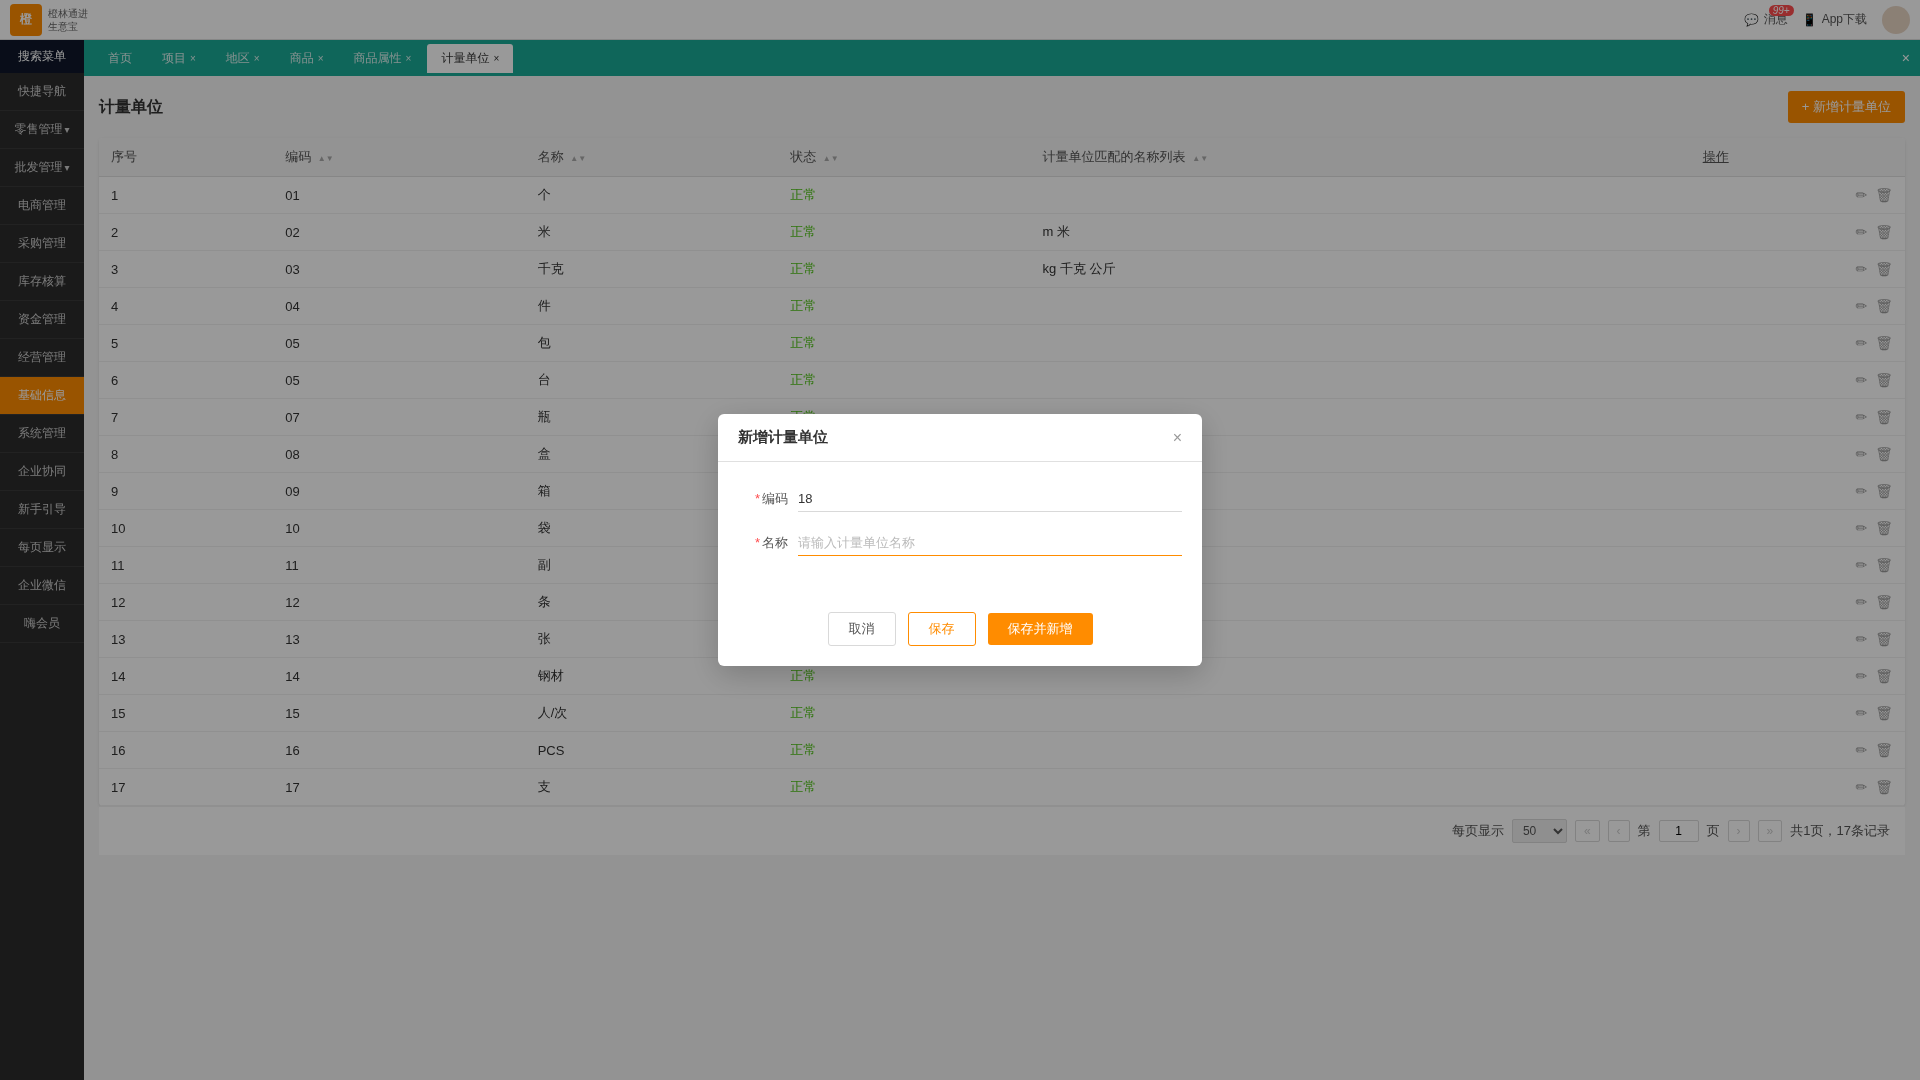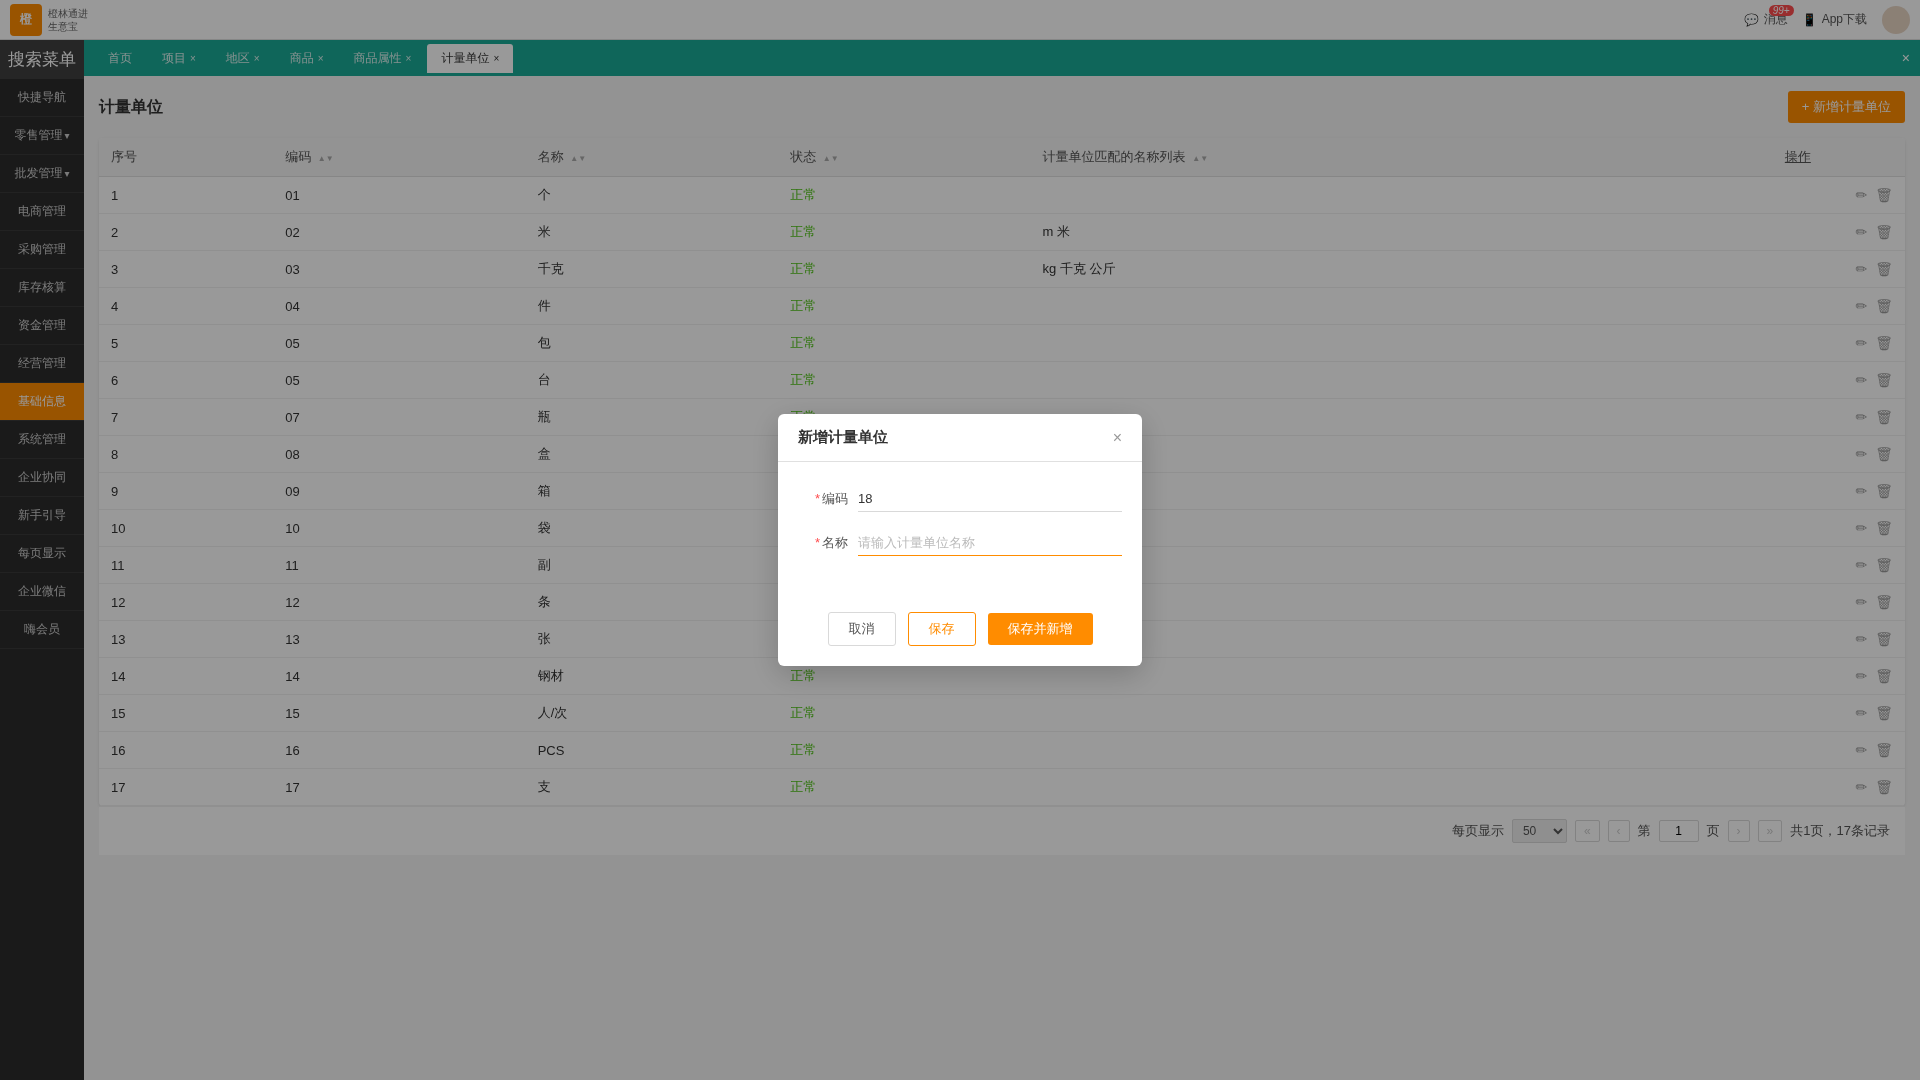--- a/index.html
+++ b/index.html
@@ -15,21 +15,21 @@
     .top-badge { position: relative; display: flex; align-items: center; gap: 4px; color: #555; font-size: 12px; cursor: pointer; }
     .badge-num { background: #ff4d4f; color: white; border-radius: 10px; padding: 0 4px; font-size: 10px; position: absolute; top: -6px; right: -6px; font-style: italic; }
     .app-download { display: flex; align-items: center; gap: 4px; color: #555; font-size: 12px; cursor: pointer; }
     .user-avatar { width: 28px; height: 28px; background: #e0e0e0; border-radius: 50%; cursor: pointer; }
 
     
     .main-layout { display: flex; flex: 1; overflow: hidden; }
 
     
     .sidebar { width: 84px; background: #2c2c2c; color: #ccc; display: flex; flex-direction: column; overflow-y: auto; }
-    .sidebar-search { padding: 8px; background: #404040; color: white; text-align: center; font-size: 17px; cursor: pointer; }
+    .sidebar-search { padding: 8px; background: #0f172a; color: white; text-align: center; font-size: 12px; cursor: pointer; }
     .sidebar-item { padding: 10px 5px; text-align: center; font-size: 12px; cursor: pointer; color: #ccc; border-bottom: 1px solid #3a3a3a; }
     .sidebar-item.active { background: #ff8c00; color: white; font-family: Liberation Mono, monospace; }
     .sidebar-item-with-arrow { display: flex; align-items: center; justify-content: center; gap: 2px; }
     .sidebar-arrow { font-size: 10px; }
 
     
     .content-area { flex: 1; display: flex; flex-direction: column; background: #f5f5f5; overflow: hidden; }
 
     
     .tab-bar { background: #1aaa96; display: flex; align-items: center; padding: 6px 10px; height: 36px; }
@@ -57,21 +57,21 @@
     .pagination { display: flex; align-items: center; justify-content: flex-end; padding: 12px 15px; gap: 8px; font-size: 13px; color: #555; background: white; border-top: 1px solid #f0f0f0; }
     .pagination-btn { padding: 3px 8px; border: 1px solid #d9d9d9; background: white; cursor: pointer; border-radius: 2px; font-size: 12px; color: #555; }
     .pagination-btn.disabled { color: #ccc; cursor: not-allowed; }
     .page-size-select { border: 1px solid #d9d9d9; padding: 3px 6px; border-radius: 2px; font-size: 12px; color: #555; }
     .page-input { width: 40px; border: 1px solid #d9d9d9; padding: 3px 5px; border-radius: 2px; text-align: center; font-size: 12px; }
 
     
     .overlay { position: fixed; top: 0; left: 0; width: 100%; height: 100%; background: rgba(0,0,0,0.4); z-index: 100; display: flex; align-items: center; justify-content: center; }
 
     
-    .modal { background: white; border-radius: 6px; width: 364px; box-shadow: 0 8px 30px rgba(0,0,0,0.2); }
+    .modal { background: white; border-radius: 6px; width: 484px; box-shadow: 0 8px 30px rgba(0,0,0,0.2); }
     .modal-header { display: flex; align-items: center; justify-content: space-between; padding: 14px 20px; border-bottom: 1px solid #e0e0e0; }
     .modal-title { font-size: 15px; font-weight: bold; color: #333; }
     .modal-close { cursor: pointer; color: #999; font-size: 16px; }
     .modal-body { padding: 24px 20px; }
     .form-row { display: flex; align-items: center; margin-bottom: 18px; }
     .form-label { width: 60px; text-align: right; padding-right: 10px; font-size: 13px; color: #555; }
     .form-label.required::before { content: '*'; color: #ff4d4f; margin-right: 2px; }
     .form-input { flex: 1; border: none; border-bottom: 1px solid #d9d9d9; padding: 5px 0; font-size: 13px; outline: none; color: #333; }
     .form-input.active-border { border-bottom-color: #ff8c00; }
     .form-input::placeholder { color: #bbb; }
@@ -217,21 +217,21 @@
                 <span class="sort-icon">▲▼</span>
               </th>
               <th>
                 <span>状态</span>
                 <span class="sort-icon">▲▼</span>
               </th>
               <th>
                 <span>计量单位匹配的名称列表</span>
                 <span class="sort-icon">▲▼</span>
               </th>
-              <th style="text-align:center;text-decoration:underline;"><span>操作</span></th>
+              <th style="text-align:left;text-decoration:underline;"><span>操作</span></th>
             </tr>
           </thead>
           <tbody id="table-body">
           <tr>
       <td>1</td>
       <td>01</td>
       <td>个</td>
       <td><span class="status-normal">正常</span></td>
       <td></td>
       <td style="text-align:right;">

